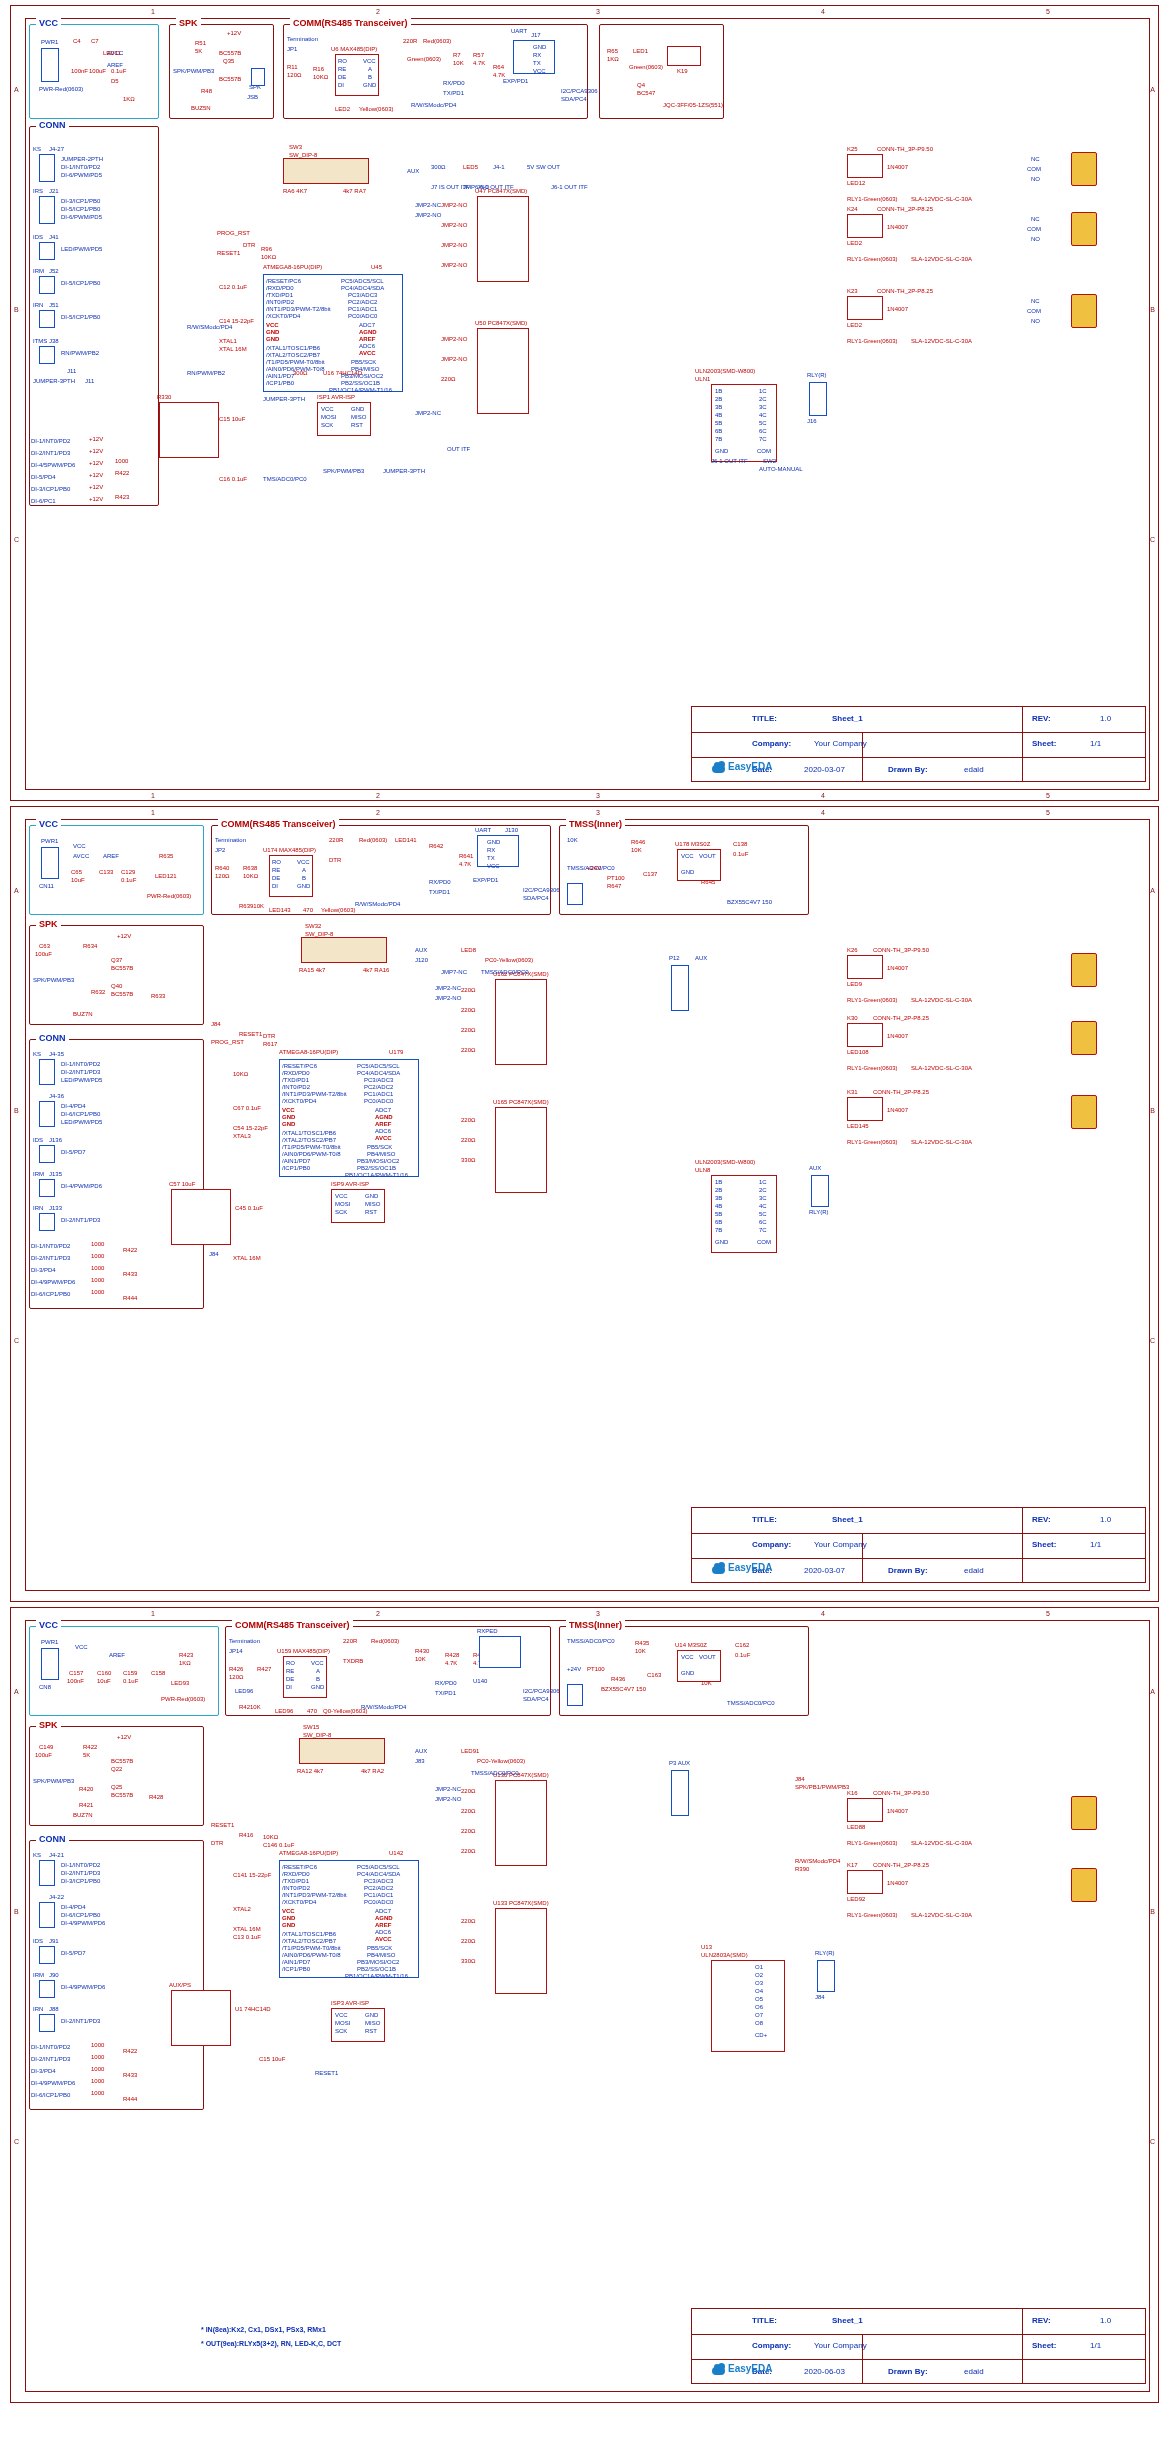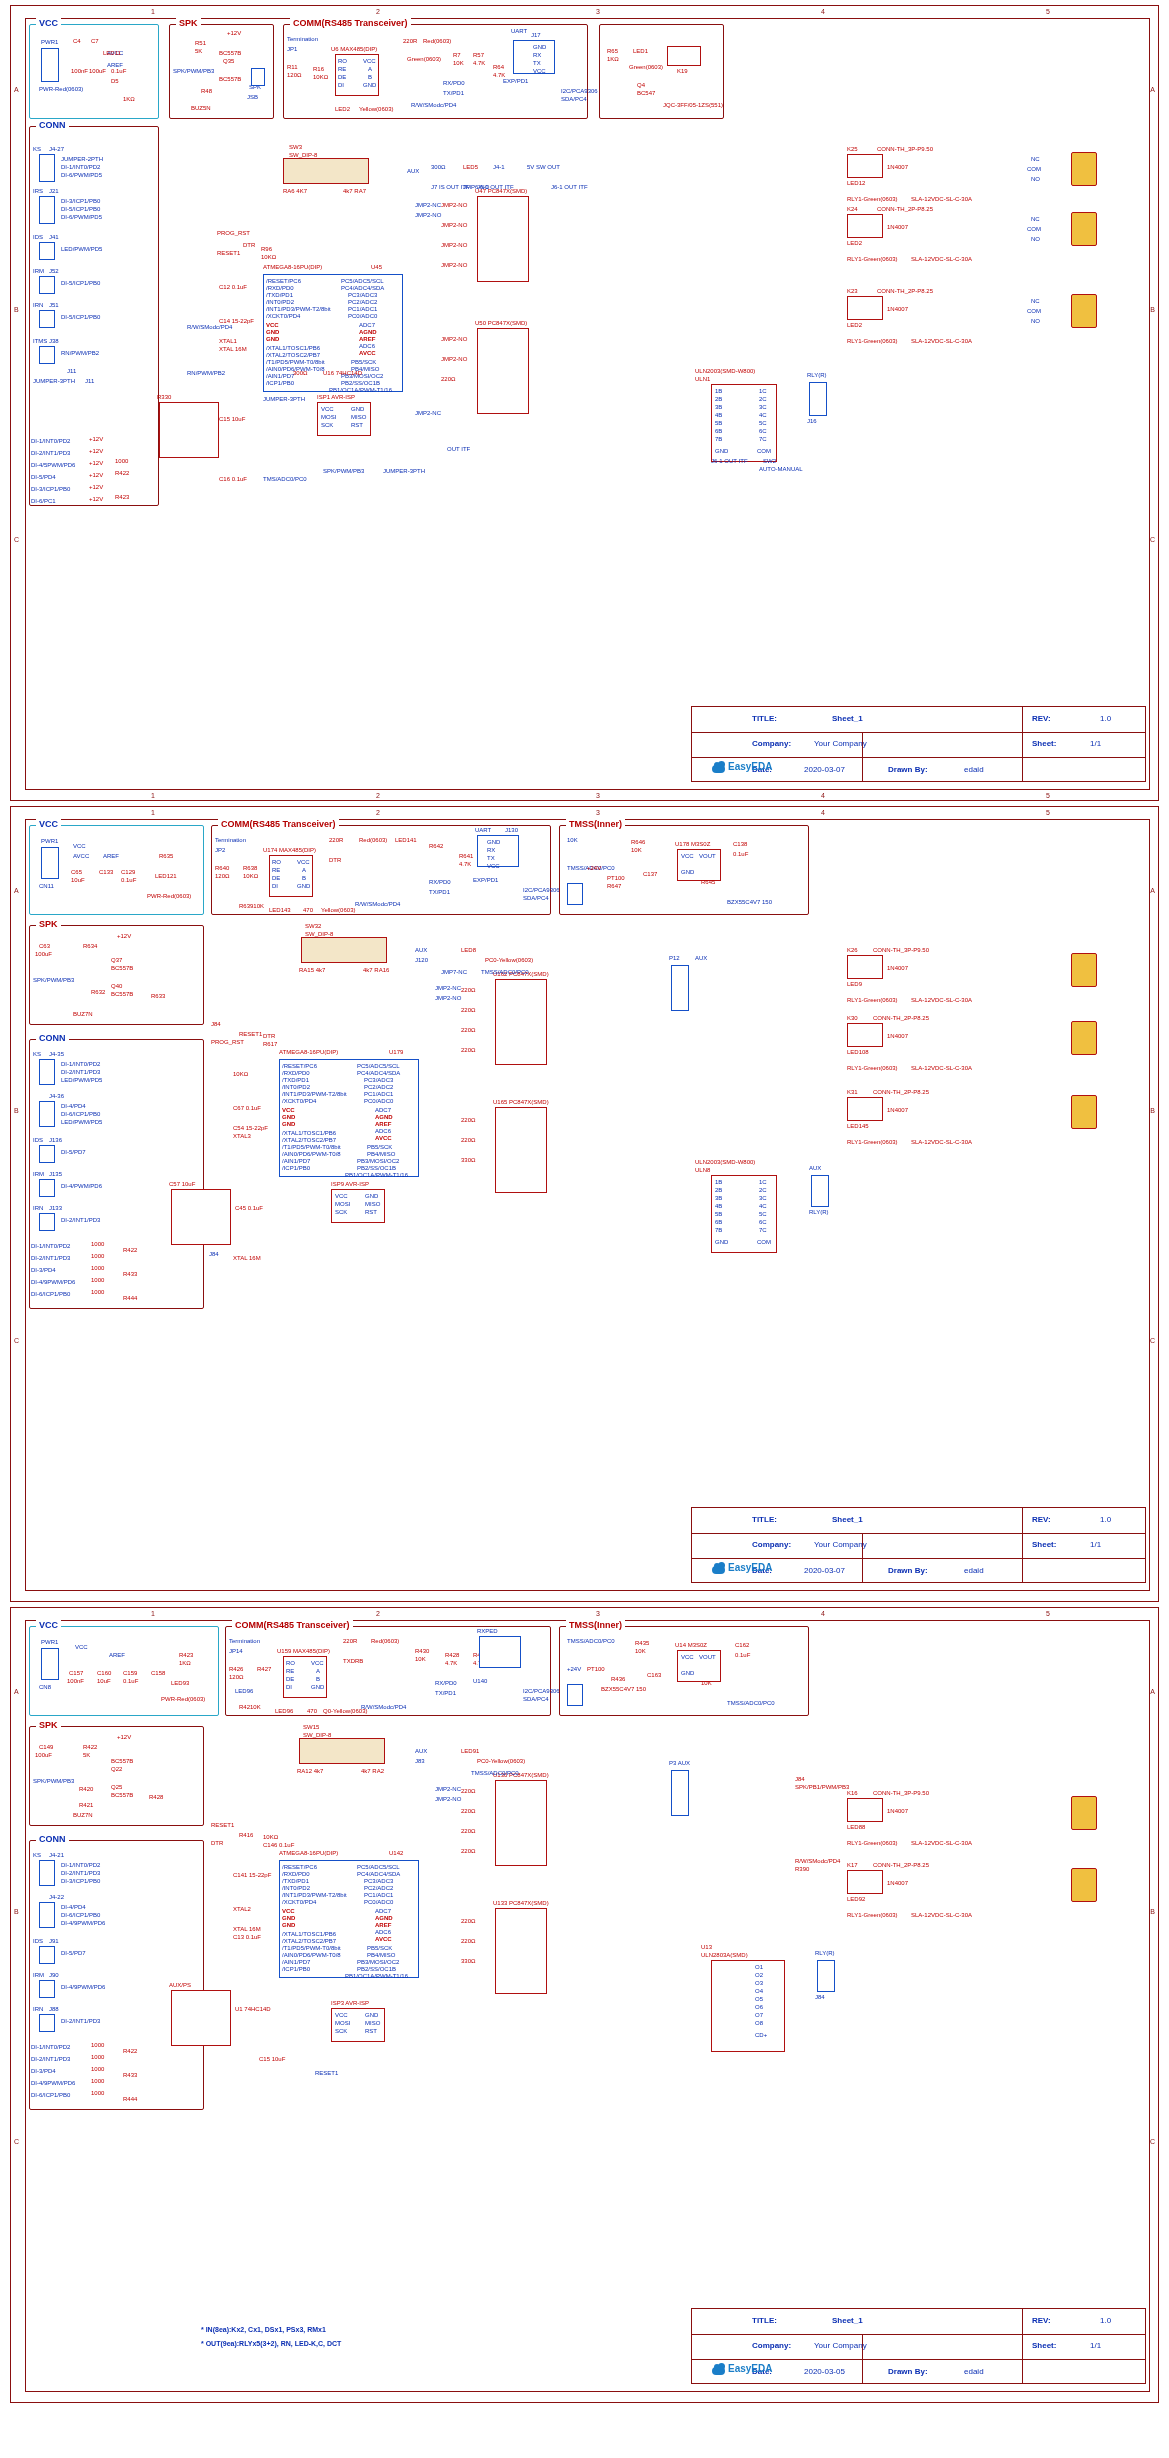--- a/index.html
+++ b/index.html
@@ -985,19 +985,19 @@
     <div style="position:absolute;left:170px;top:25px;bottom:0;width:1px;background:#8a0f0f;"></div>
     <div class="tb-t" style="left:60px;top:7px;">TITLE:</div>
     <div class="tb-t" style="left:140px;top:7px;">Sheet_1</div>
     <div class="tb-t" style="left:340px;top:7px;">REV:</div>
     <div class="tb-v" style="left:408px;top:7px;">1.0</div>
     <div class="tb-t" style="left:60px;top:32px;">Company:</div>
     <div class="tb-v" style="left:122px;top:32px;">Your Company</div>
     <div class="tb-t" style="left:340px;top:32px;">Sheet:</div>
     <div class="tb-v" style="left:398px;top:32px;">1/1</div>
     <div class="tb-t" style="left:60px;top:58px;">Date:</div>
-    <div class="tb-v" style="left:112px;top:58px;">2020-03-05</div>
+    <div class="tb-v" style="left:112px;top:58px;">2020-06-03</div>
     <div class="tb-t" style="left:196px;top:58px;">Drawn By:</div>
     <div class="tb-v" style="left:272px;top:58px;">edaid</div>
     <div class="cloud" style="left:20px;top:58px;"></div>
     <div class="logo" style="left:36px;top:54px;">EasyEDA</div>
   </div>
 </div>
 
 </body></html>

